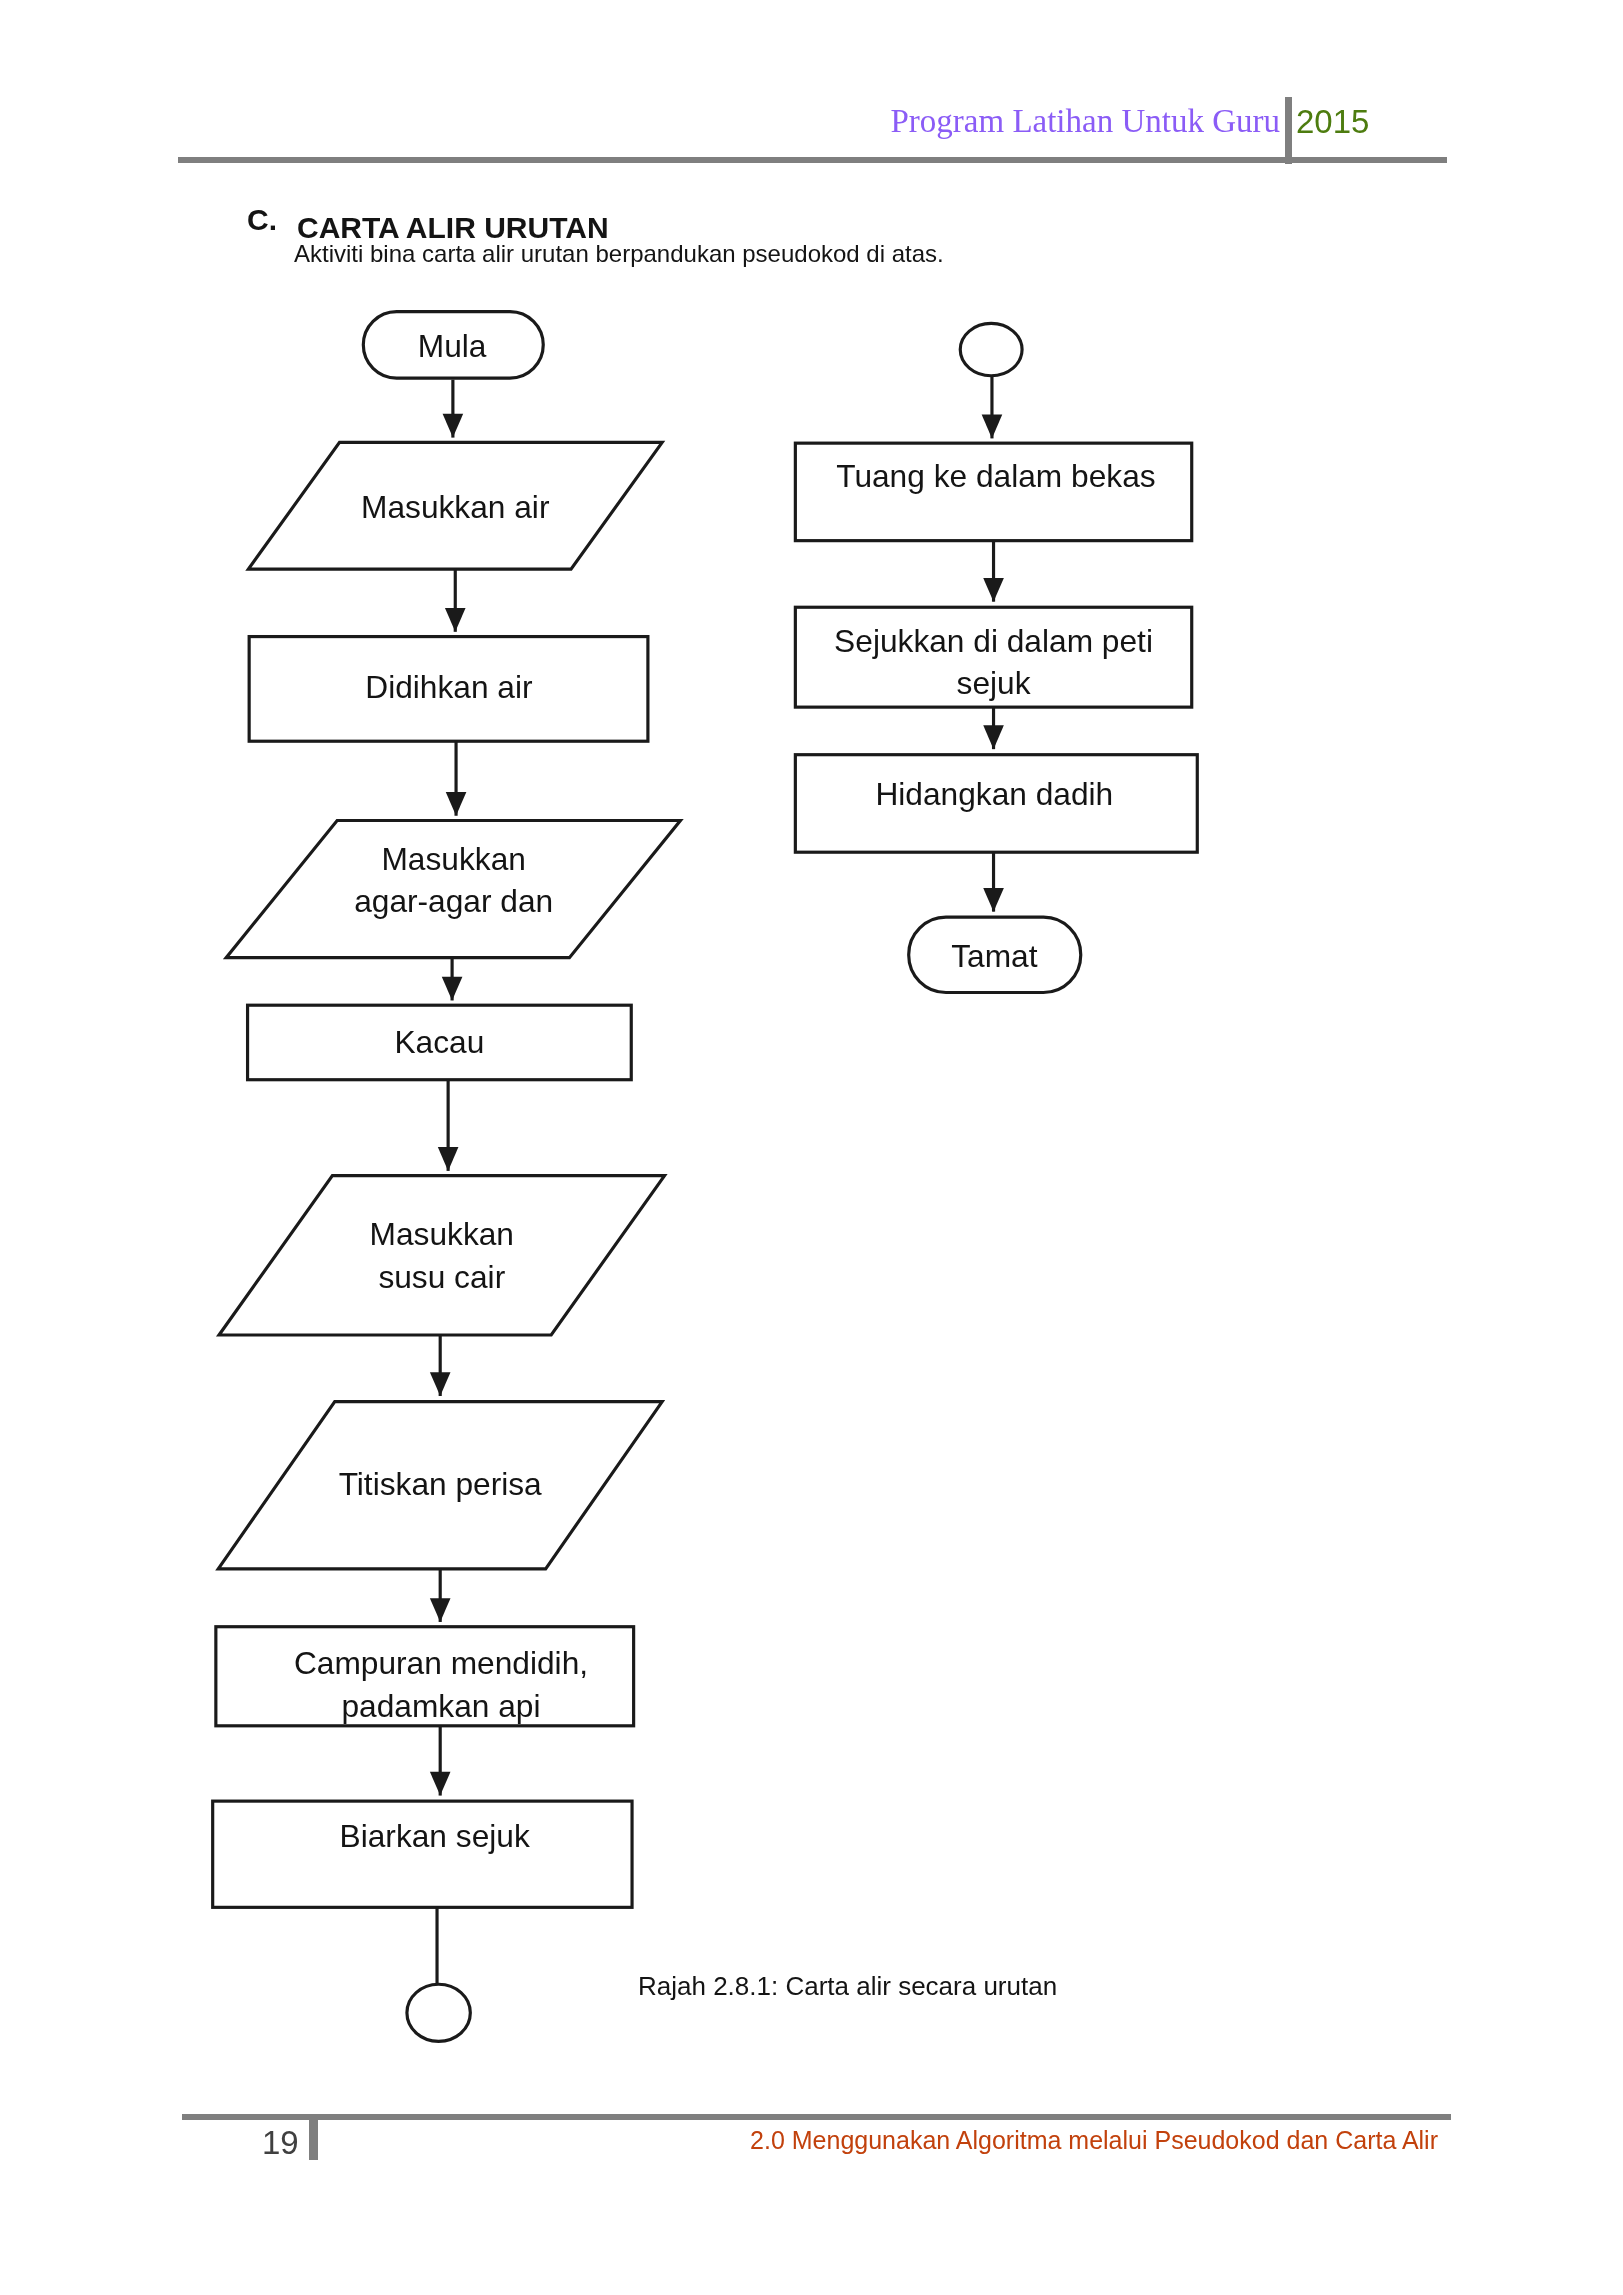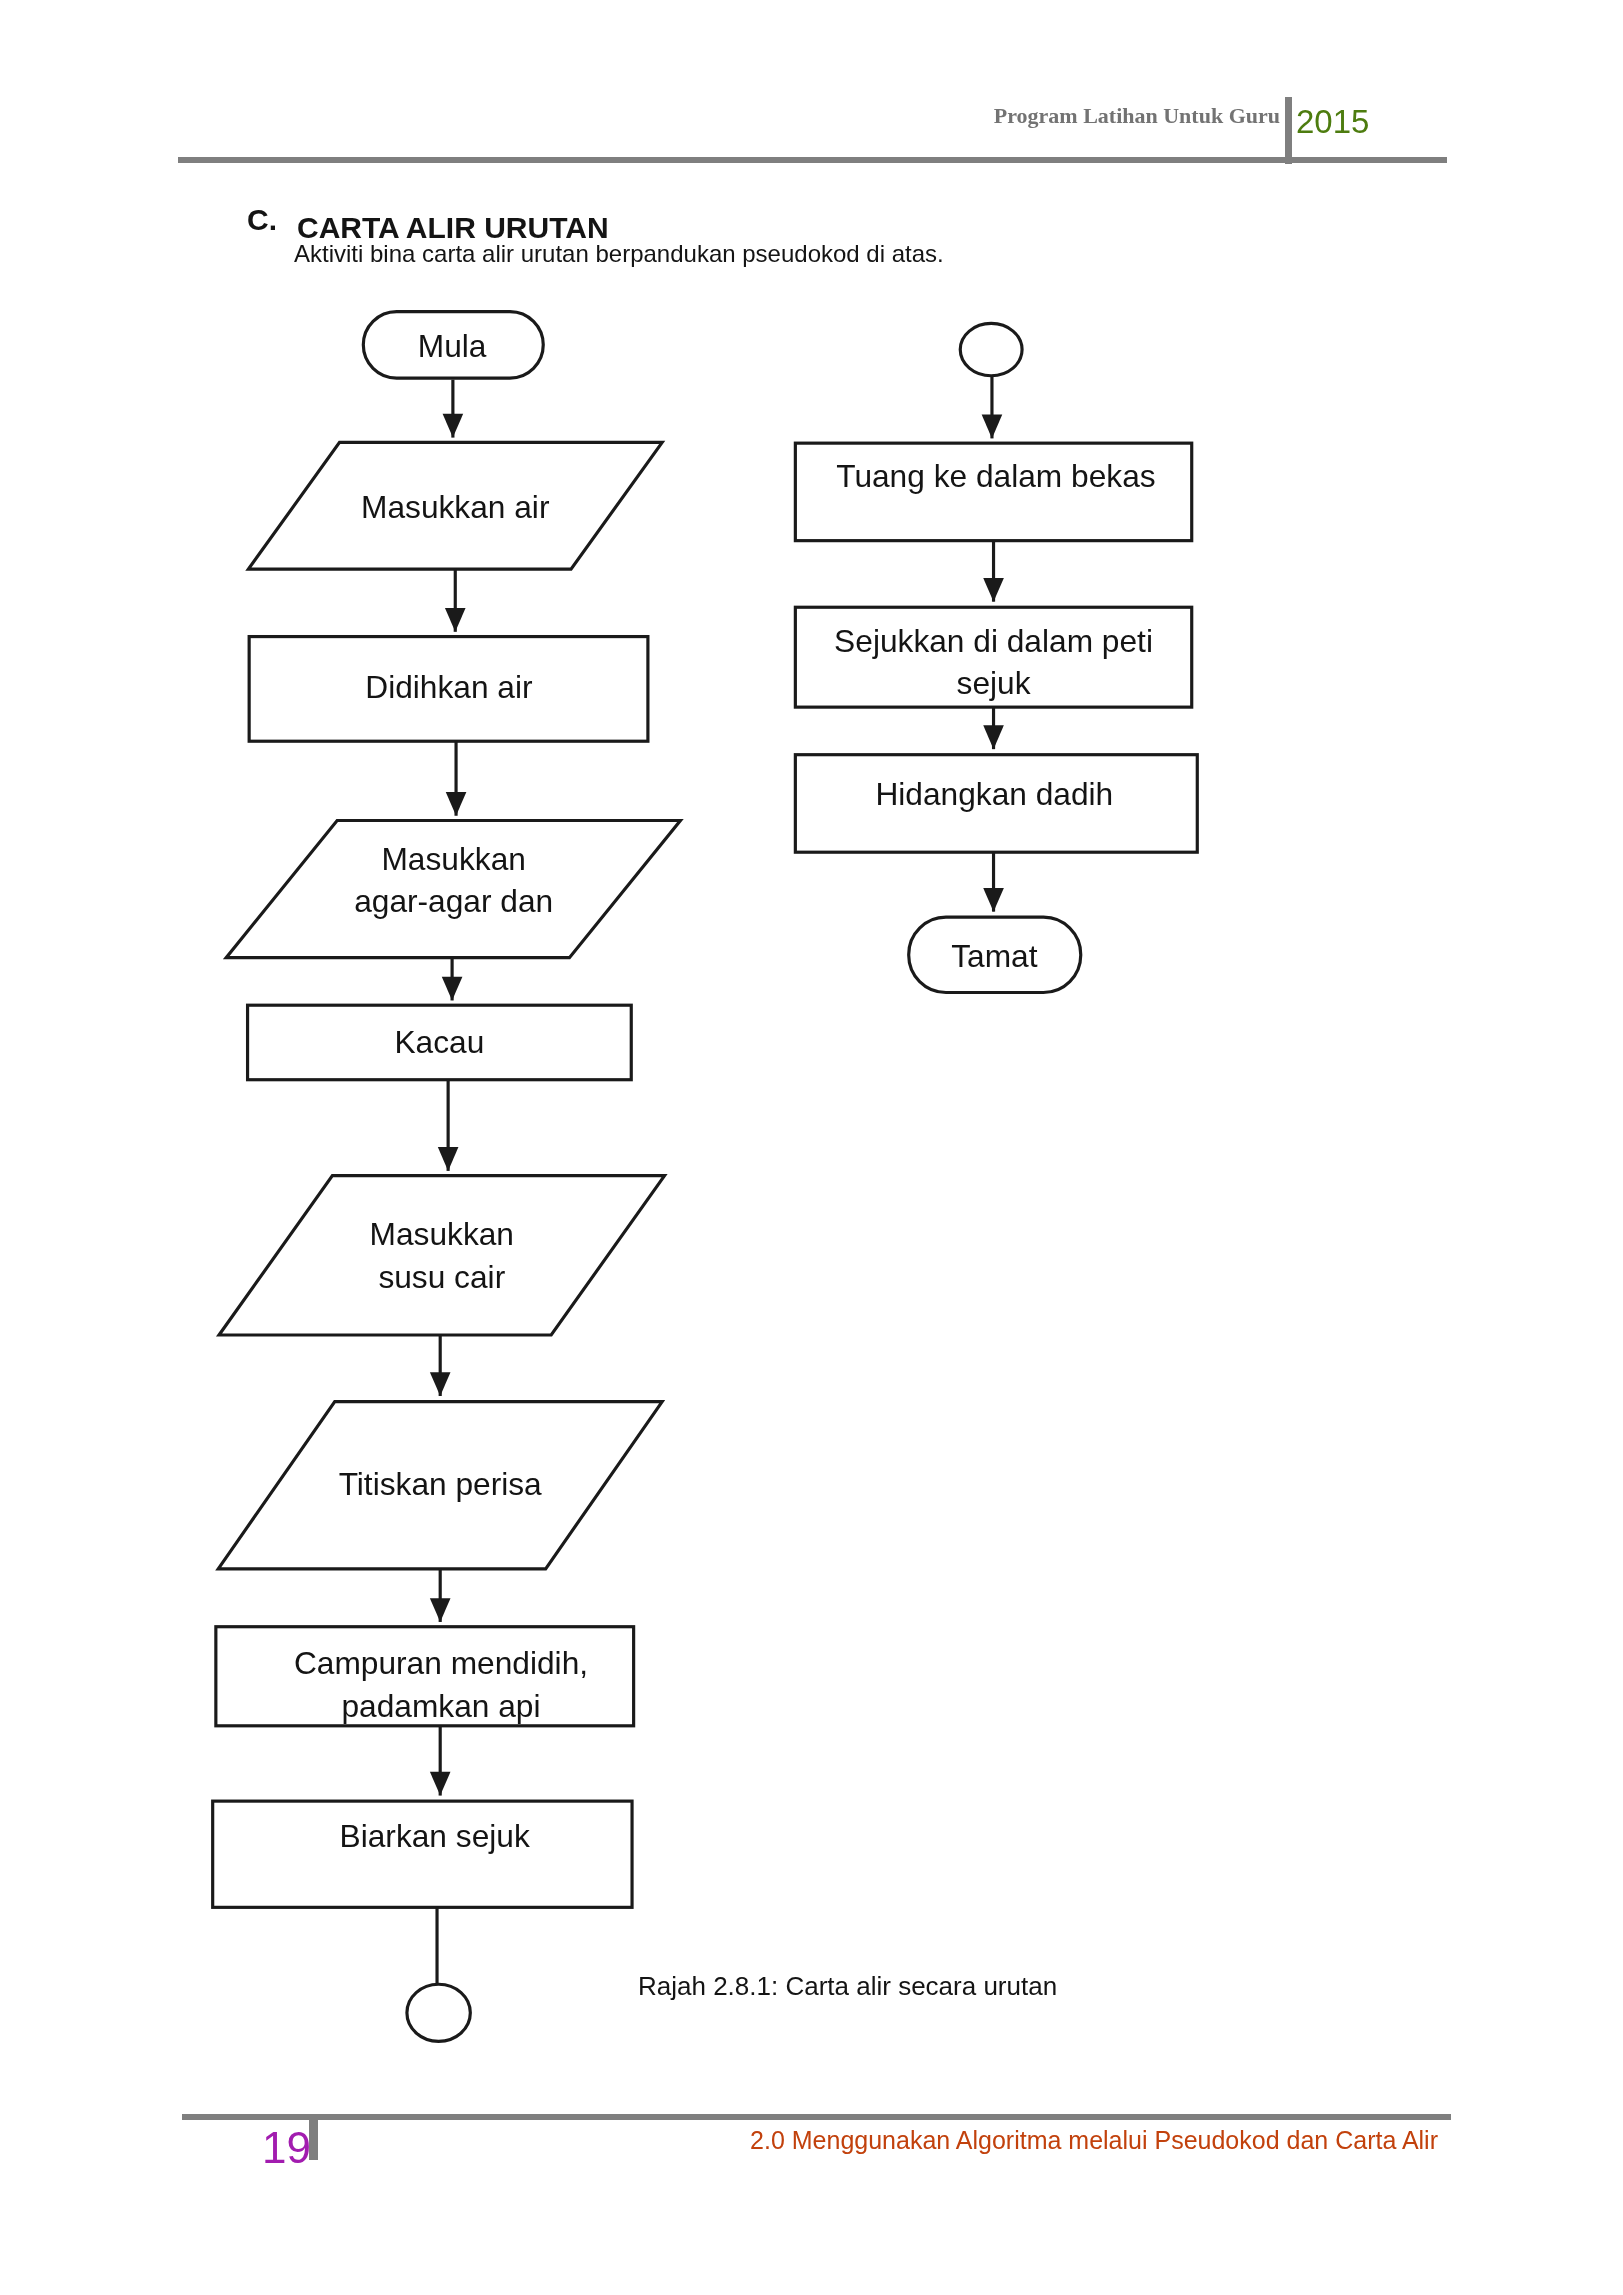--- a/index.html
+++ b/index.html
@@ -8,21 +8,21 @@
     width:1624px;height:2295px;
     background:#ffffff;
     font-family:"Liberation Sans", sans-serif;
     color:#141414;
     overflow:hidden;
   }
   
   .hdr-title{
     position:absolute;top:105px;right:344px;
     font-family:"Liberation Serif", serif;
-    font-size:22px;line-height:1;color:#737373;white-space:nowrap;font-weight:bold;
+    font-size:33px;line-height:1;color:#8b5cf6;white-space:nowrap;
   }
   .hdr-year{
     position:absolute;top:105px;left:1296px;
     font-family:Liberation Sans, sans-serif;
     font-size:33px;line-height:1;color:#4d7c0f;
   }
   .hdr-vbar{position:absolute;left:1285px;top:97px;width:7.1px;height:67px;background:#7f7f7f;}
   .hdr-line{position:absolute;left:178px;top:157px;width:1269px;height:6.3px;background:#7f7f7f;}
   
   .sec-label{position:absolute;left:247px;top:201px;font-size:30px;font-weight:bold;line-height:1.25;}
@@ -31,21 +31,21 @@
   
   .chart{position:absolute;left:0;top:0;width:1624px;height:2295px;}
   .shape{fill:#ffffff;stroke:#1a1a1a;stroke-width:4px;}
   .flow-line{stroke:#1a1a1a;stroke-width:4px;fill:none;}
   .lbl{font-family:"Liberation Sans", sans-serif;font-size:40px;fill:#141414;text-anchor:middle;}
   
   .caption{position:absolute;left:638px;top:1973px;font-size:26px;line-height:1;white-space:nowrap;text-align:center;}
   
   .ftr-line{position:absolute;left:182px;top:2114px;width:1269px;height:6.3px;background:#7f7f7f;}
   .ftr-vbar{position:absolute;left:309px;top:2114px;width:8.7px;height:46px;background:#7f7f7f;}
-  .ftr-page{position:absolute;left:262px;top:2126px;font-size:44px;line-height:1;color:#a21caf;}
+  .ftr-page{position:absolute;left:262px;top:2126px;font-size:33px;line-height:1;color:#404040;}
   .ftr-text{position:absolute;right:186px;top:2128px;font-size:25px;line-height:1;color:#c2410c;white-space:nowrap;}
 </style>
 </head>
 <body>
 
 <div class="page">
 
   <div class="hdr-title">Program Latihan Untuk Guru</div>
   <div class="hdr-vbar"></div>
   <div class="hdr-year">2015</div>

